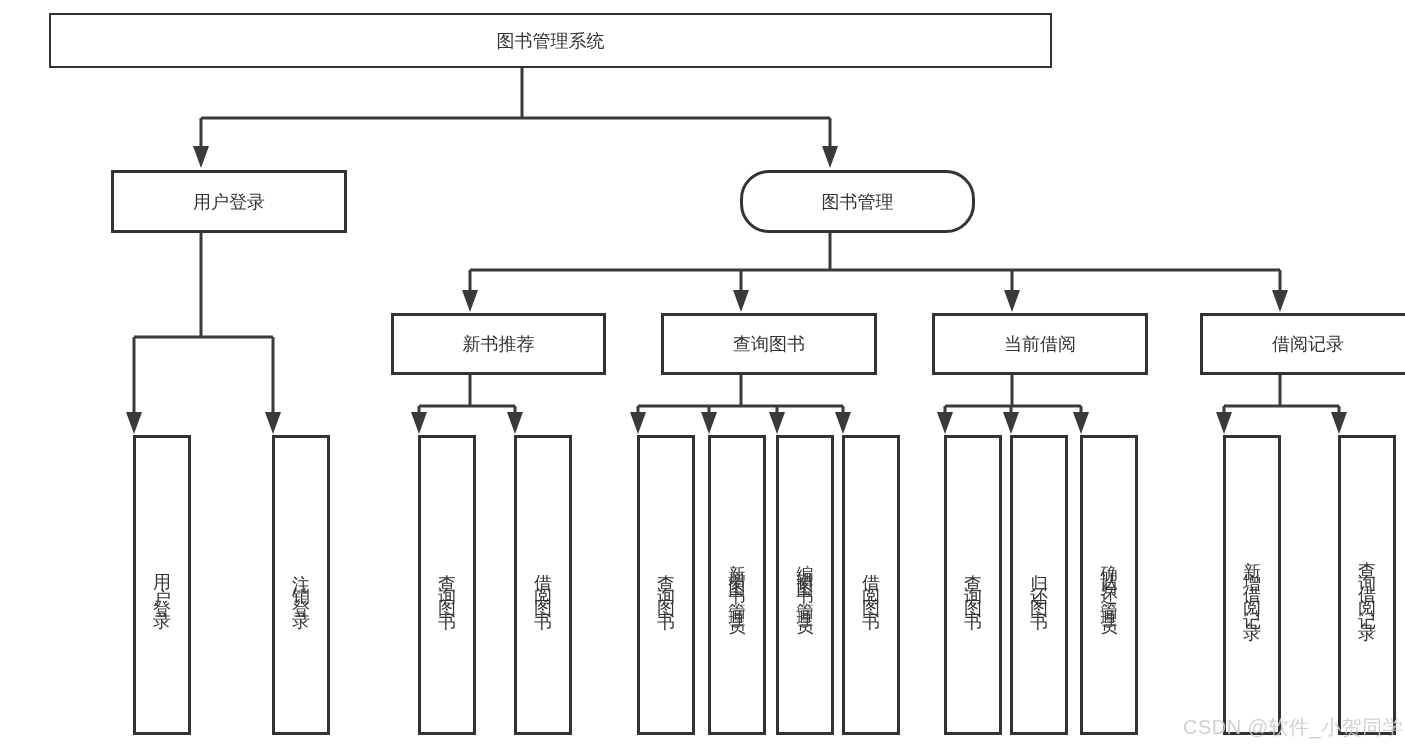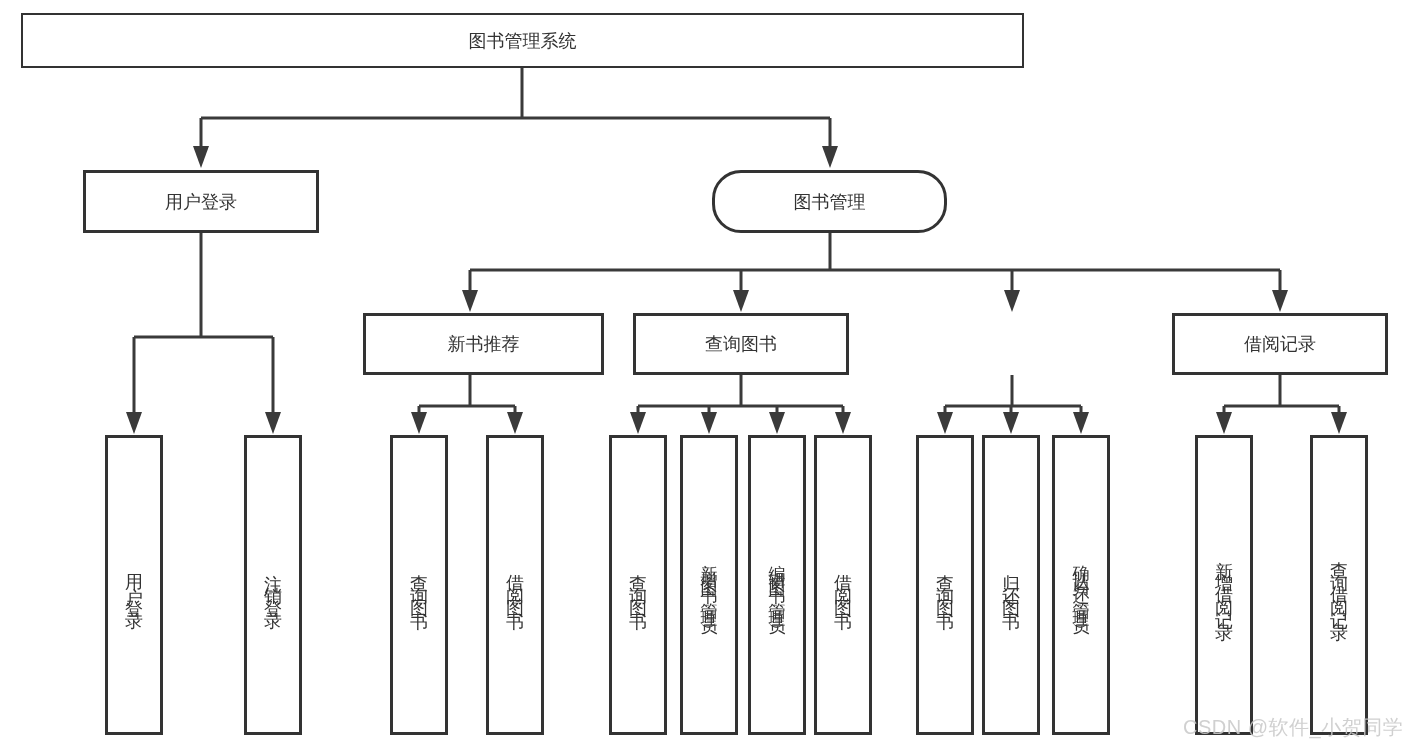--- a/index.html
+++ b/index.html
@@ -6,21 +6,21 @@
   #stage {
     position:relative; width:1405px; height:747px; background:#ffffff;
     font-family:"Liberation Sans", sans-serif; overflow:hidden;
   }
   #wires { position:absolute; left:0; top:0; width:1405px; height:747px; }
   #wires path { stroke:#3a3a3a; stroke-width:3; fill:none; }
   #wires polygon { fill:#3a3a3a; stroke:none; }
   .box {
     position:absolute; background:#ffffff; border:3px solid #333333;
     box-sizing:border-box; display:flex; align-items:center; justify-content:center;
-    color:#333333; font-size:18px; line-height:1; white-space:nowrap;
+    color:#333333; font-size:18px; line-height:1; white-space:nowrap;margin-left:28px;
   }
   .box.root { border-width:2px; }
   .vbox {
     writing-mode:vertical-rl; text-orientation:mixed;
     letter-spacing:0.7em;
   }
   .vbox.long { letter-spacing:0.45em; font-size:17px; }
   .watermark {
     position:absolute; left:1183px; top:714px; z-index:10;
     font-size:20px; color:rgba(201,201,201,0.88); letter-spacing:0.5px;
@@ -71,25 +71,28 @@
     <span>图书管理系统</span>
   </div>
 
   <div class="box" style="left:83px; top:170px; width:236px; height:63px;">
     <span>用户登录</span>
   </div>
   <div class="box" style="left:712px; top:170px; width:235px; height:63px;border-radius:29px;">
     <span>图书管理</span>
   </div>
 
-  <div class="box" style="left:363px; top:313px; width:241px; height:62px;">
+  <div class="box" style="left:363px; top:313px; width:215px; height:62px;">
     <span>新书推荐</span>
   </div>
   <div class="box" style="left:633px; top:313px; width:216px; height:62px;">
     <span>查询图书</span>
+  </div>
+  <div class="box" style="left:904px; top:313px; width:216px; height:62px;">
+    <span>当前借阅</span>
   </div>
   <div class="box" style="left:1172px; top:313px; width:216px; height:62px;">
     <span>借阅记录</span>
   </div>
 
   <div class="box vbox" style="left:105px; top:435px; width:58px; height:300px;">
     <span>用户登录</span>
   </div>
   <div class="box vbox" style="left:244px; top:435px; width:58px; height:300px;">
     <span>注销登录</span>

